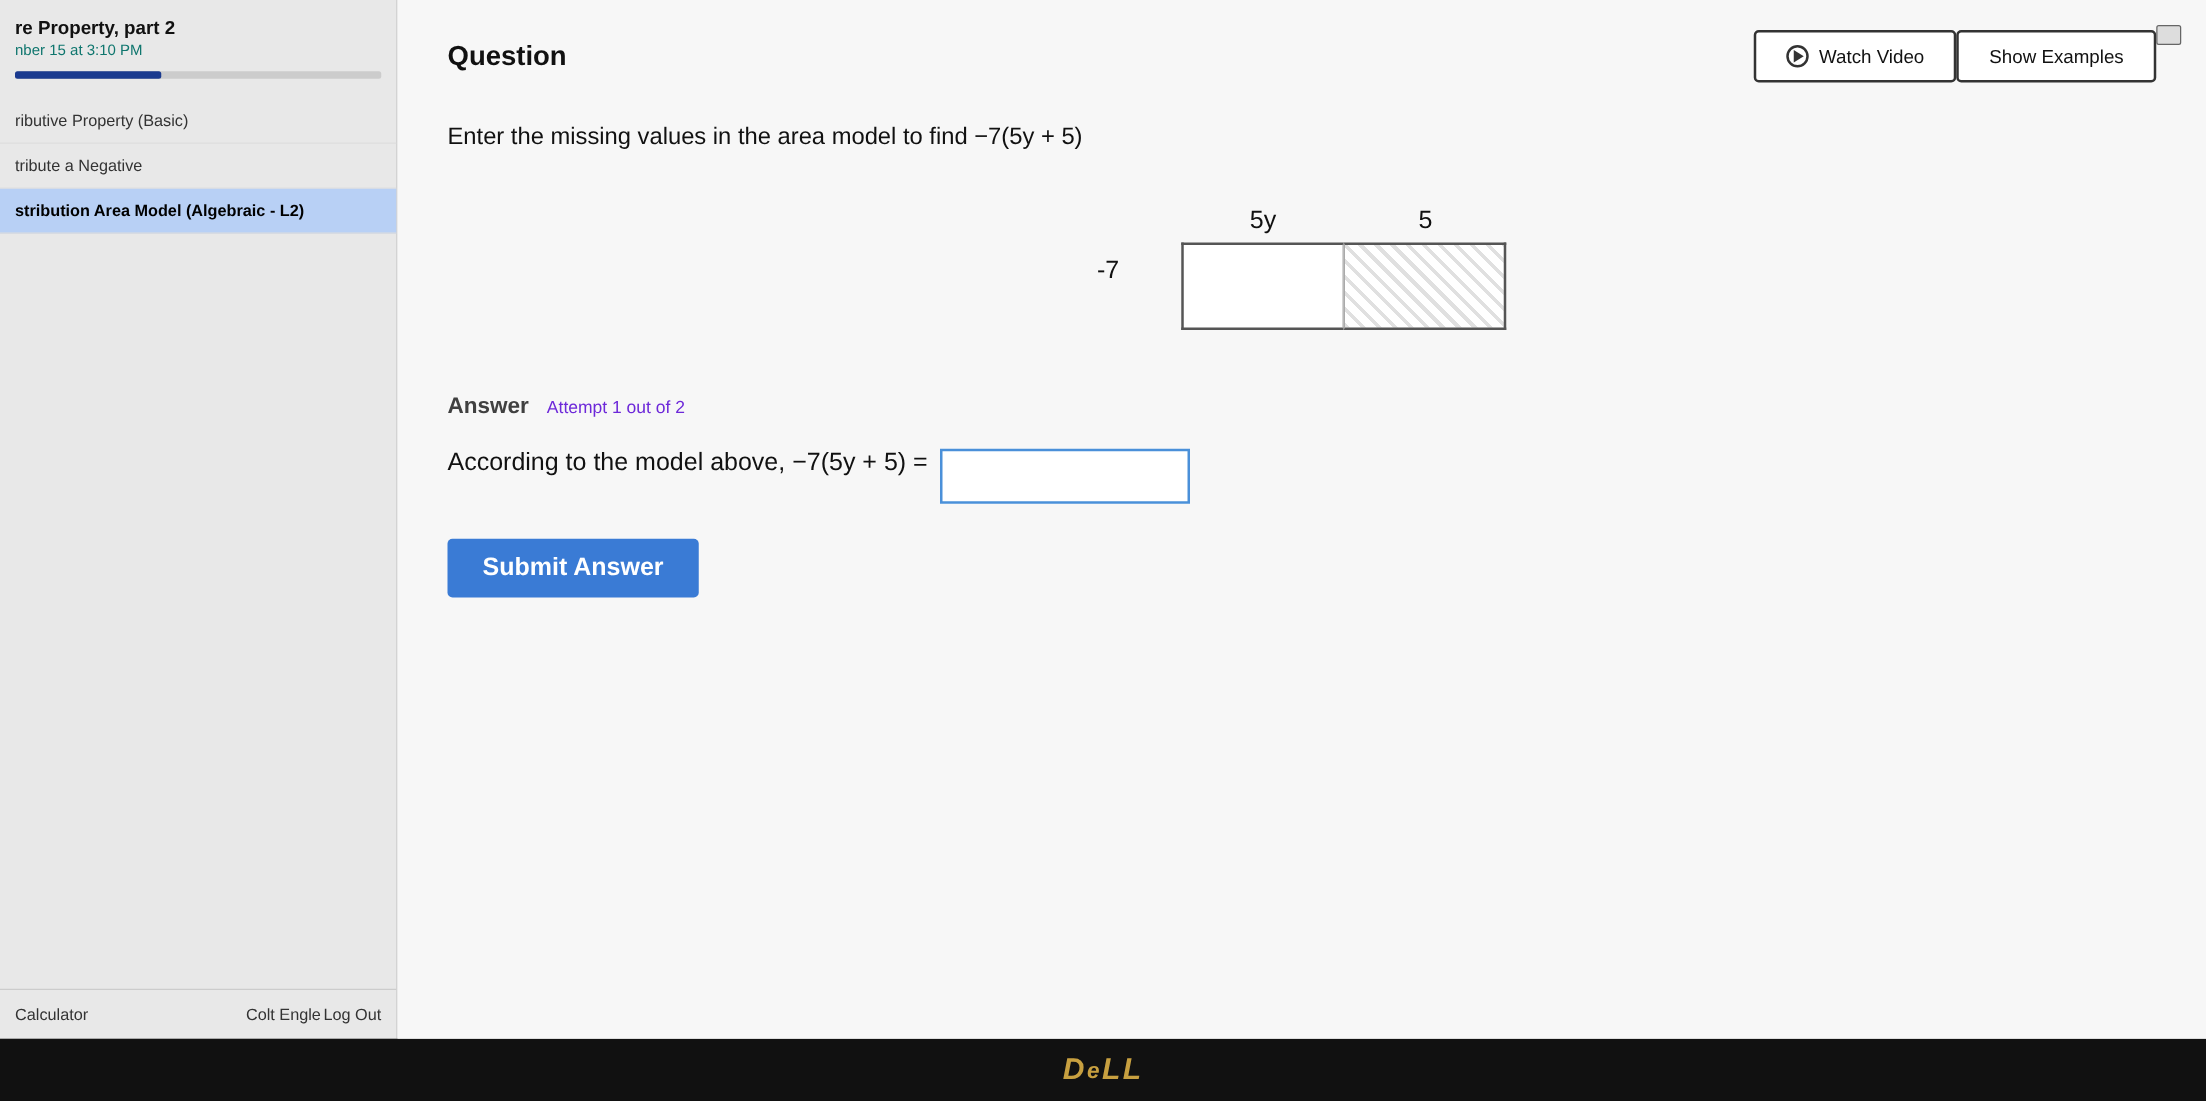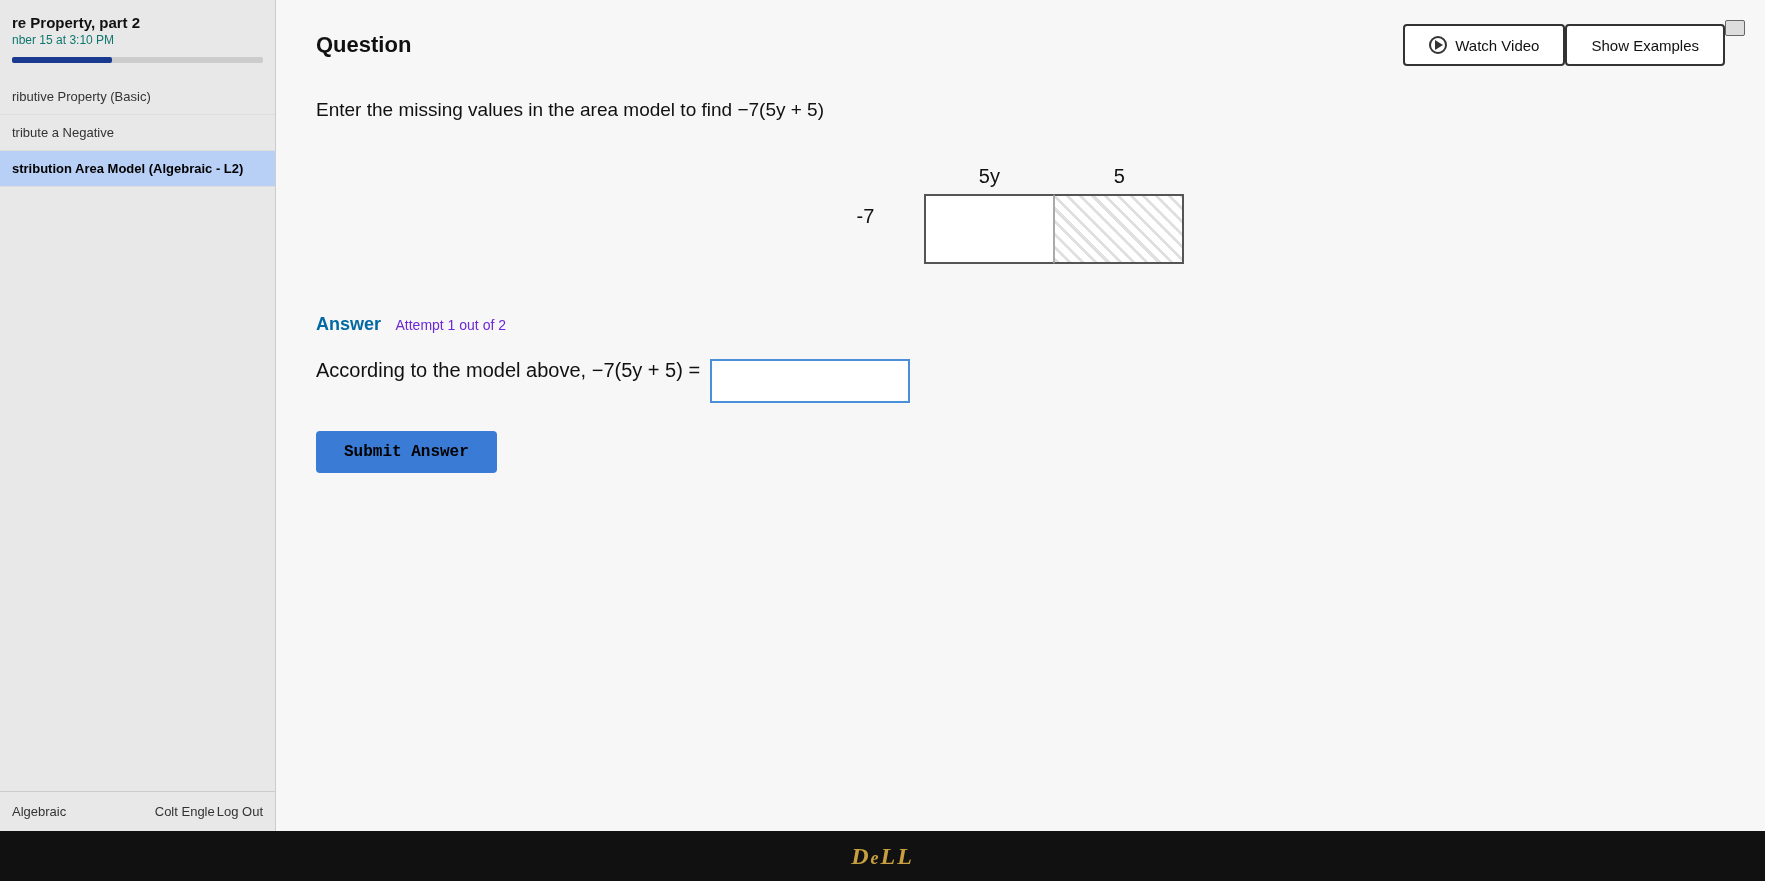--- a/index.html
+++ b/index.html
@@ -15,21 +15,21 @@
     }
 
     .main-area {
       display: flex;
       flex: 1;
       background: #f0f0f0;
     }
 
     
     .sidebar {
-      width: 276px;
+      width: 318px;
       background: #e8e8e8;
       border-right: 1px solid #ccc;
       display: flex;
       flex-direction: column;
       padding-top: 10px;
       flex-shrink: 0;
     }
 
     .sidebar-title {
       font-size: 15px;
@@ -232,21 +232,21 @@
     }
 
     
     .answer-section {
       margin-top: 10px;
     }
 
     .answer-label {
       font-size: 18px;
       font-weight: bold;
-      color: #0369a1;
+      color: #404040;
       display: inline;
     }
 
     .attempt-label {
       font-size: 14px;
       color: #6d28d9;
       margin-left: 10px;
     }
 
     .answer-equation {
@@ -263,28 +263,27 @@
       border: 2px solid #4a90d9;
       width: 200px;
       height: 44px;
       font-size: 18px;
       padding: 4px 8px;
       outline: none;
     }
 
     .btn-submit {
       background: #3a7bd5;
-      color: #000000;
+      color: #ffffff;
       border: none;
       padding: 12px 28px;
-      font-size: 16px;
+      font-size: 20px;
       border-radius: 4px;
       cursor: pointer;
       font-weight: bold;
-      font-family: Liberation Mono, monospace;
     }
 
     
     .dell-bar {
       background: #111;
       height: 50px;
       display: flex;
       align-items: center;
       justify-content: center;
       color: #c8a040;
@@ -320,21 +319,21 @@
       <span>ributive Property (Basic)</span>
     </div>
     <div class="sidebar-item">
       <span>tribute a Negative</span>
     </div>
     <div class="sidebar-item active">
       <span>stribution Area Model (Algebraic - L2)</span>
     </div>
 
     <div class="sidebar-bottom">
-      <span style="cursor:pointer;">Algebraic</span>
+      <span style="cursor:pointer;">Calculator</span>
       <div style="display:flex;align-items:flex-end;gap:2px;justify-content:flex-end;">
         <span>Colt Engle</span>
         <a>Log Out</a>
       </div>
     </div>
   </div>
 
   <div class="content">
     <div class="content-header">
       <span class="question-label">Question</span>
@@ -381,14 +380,14 @@
         <span>According to the model above, −7(5y + 5) =</span>
         <input class="answer-input" type="text" value="" style="">
       </div>
 
       <button class="btn-submit">Submit Answer</button>
     </div>
   </div>
 </div>
 
 <div class="dell-bar">
-  <span style="font-style:italic;letter-spacing:2px;font-family:Liberation Serif, serif;">D<span style="font-size:18px;vertical-align:middle;">e</span>LL</span>
+  <span style="font-style:italic;letter-spacing:2px;">D<span style="font-size:18px;vertical-align:middle;">e</span>LL</span>
 </div>
 
 </body></html>

